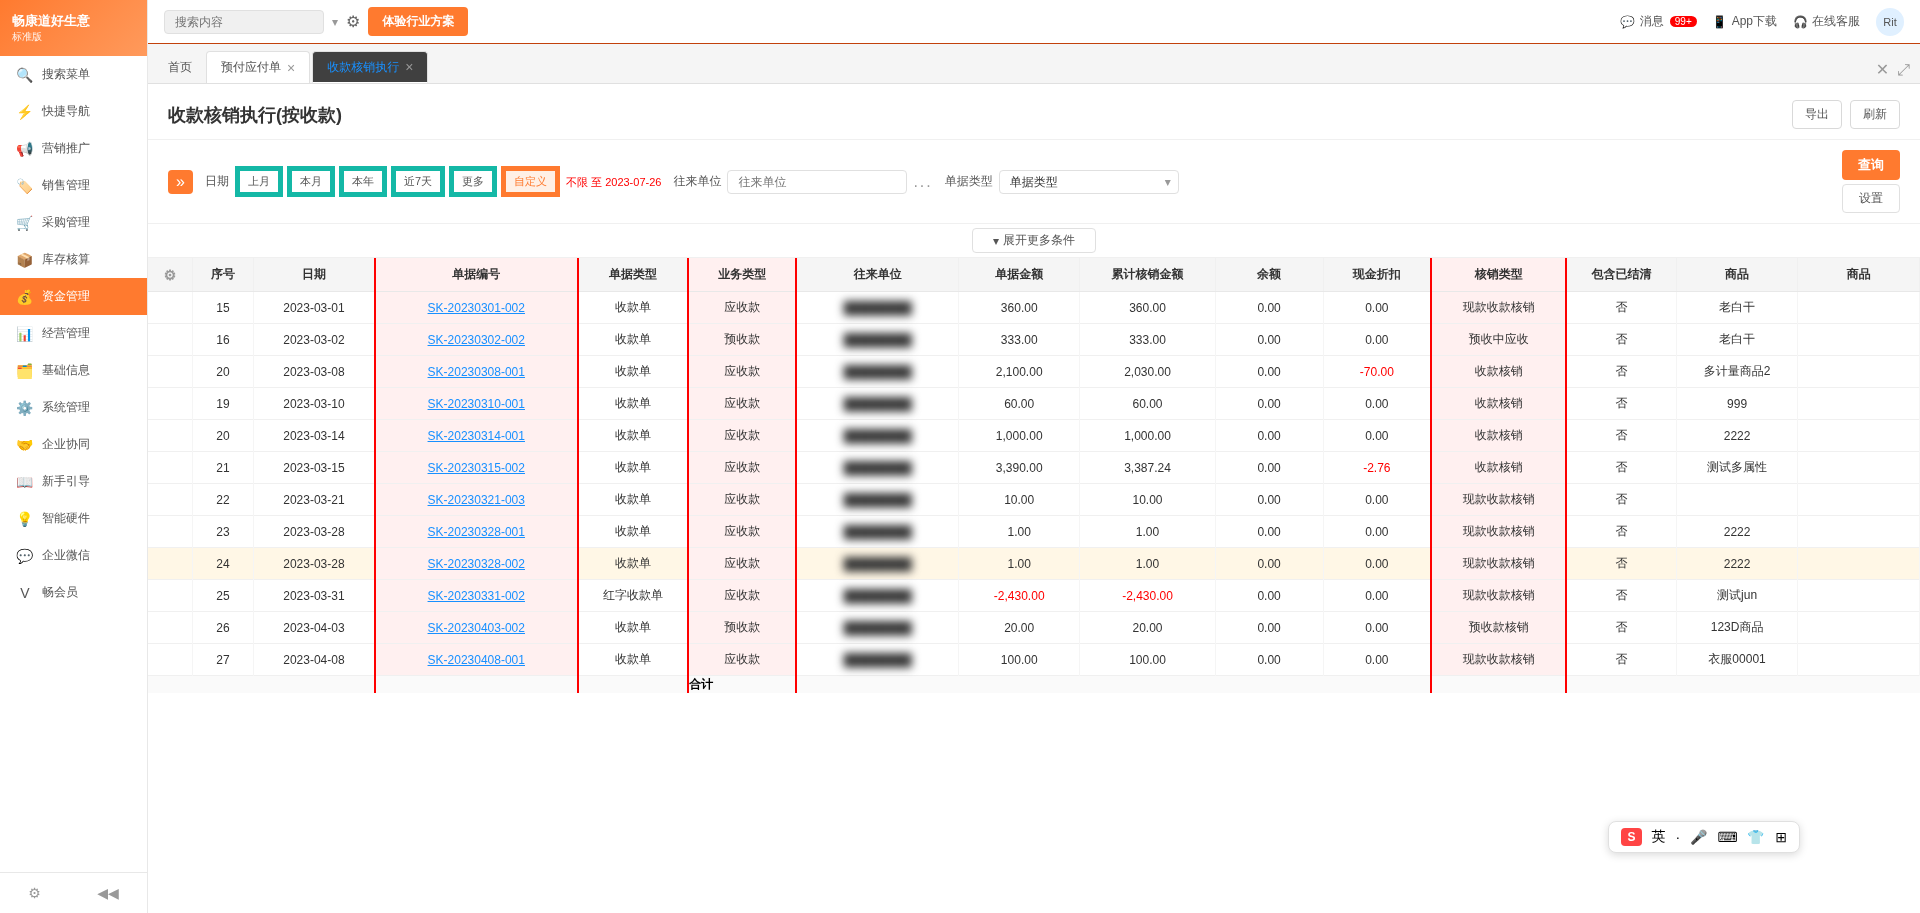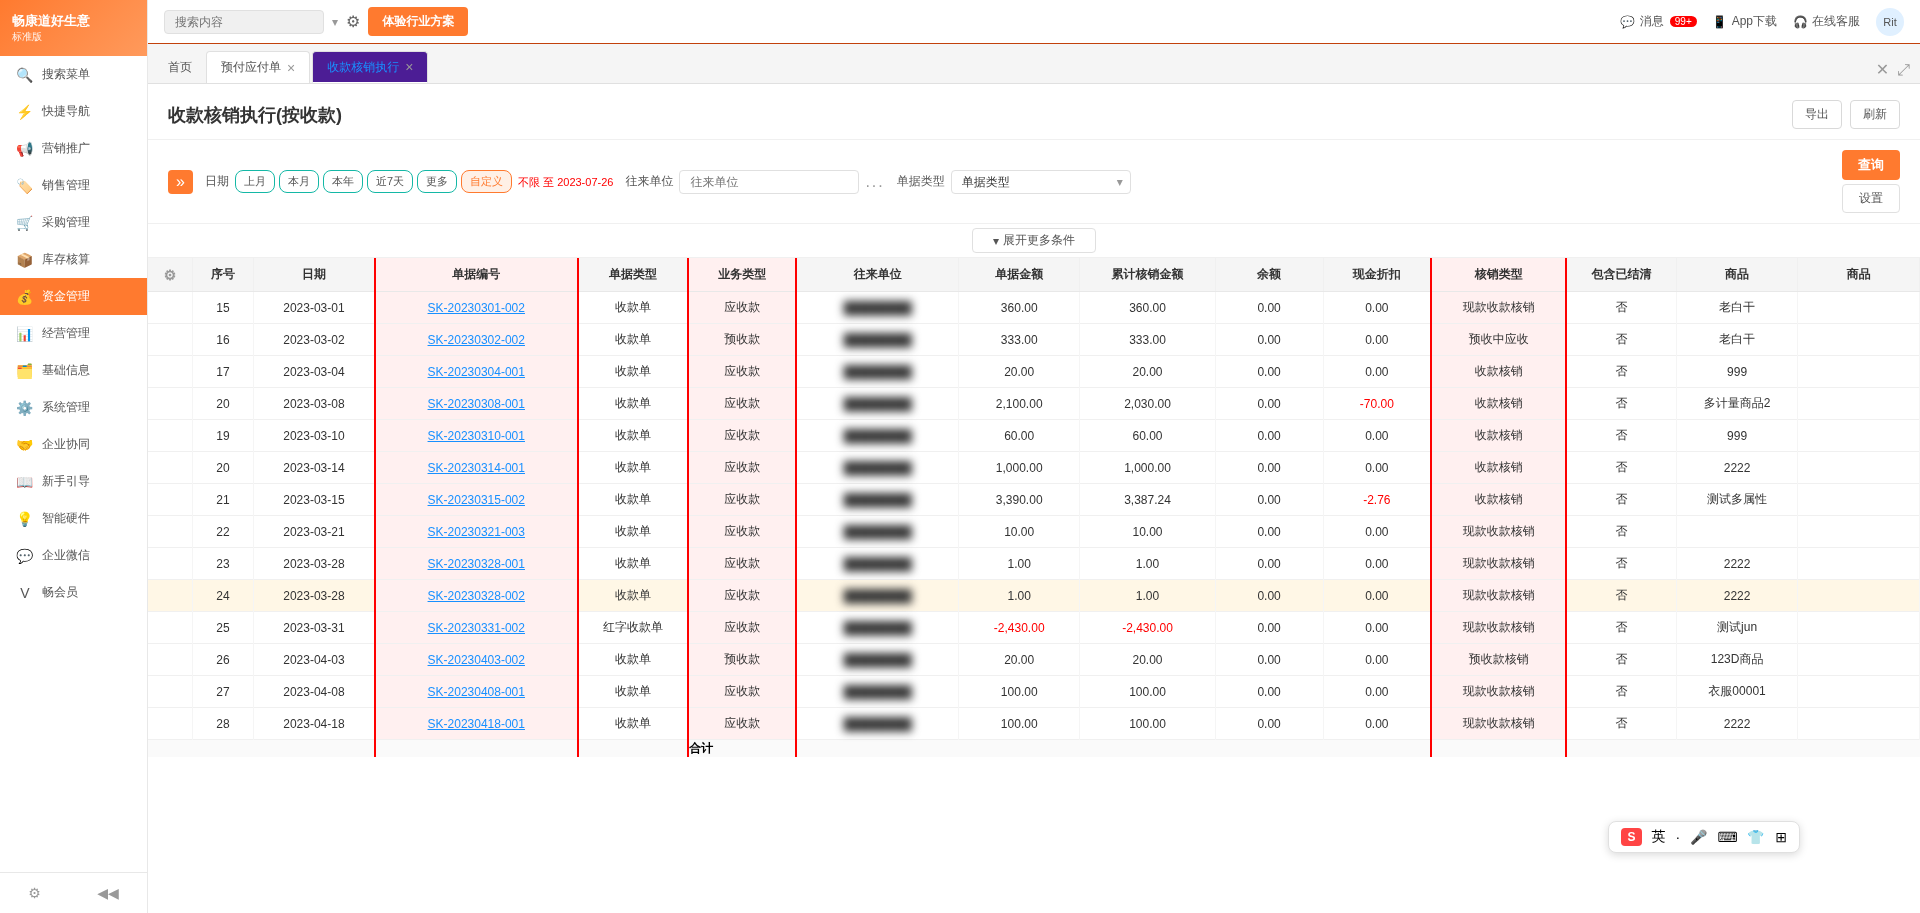--- a/index.html
+++ b/index.html
@@ -113,21 +113,21 @@
       border-radius: 4px 4px 0 0;
       background: #fff;
       display: flex;
       align-items: center;
       gap: 6px;
       font-size: 12px;
       cursor: pointer;
       color: #555;
       margin-right: 2px;
     }
-    .tab.active { background: #4c1d95; color: #1890ff; border-color: #e0e0e0; border-bottom: 1px solid #fff; justify-content: space-between; }
+    .tab.active { background: #404040; color: #1890ff; border-color: #e0e0e0; border-bottom: 1px solid #fff; justify-content: space-between; }
     .tab-close { color: #999; font-size: 14px; cursor: pointer; }
     .tab-home { color: #555; font-size: 12px; border: none; background: none; padding: 0 12px; text-align: center; }
     .tabs-bar-right { margin-left: auto; display: flex; align-items: center; gap: 8px; padding-right: 10px; padding-bottom: 4px; }
     .tabs-bar-right-btn { color: #999; cursor: pointer; font-size: 16px; }
 
     
     .page-content { flex: 1; overflow-y: auto; background: #fff; padding: 0; }
 
     
     .page-header {
@@ -169,23 +169,23 @@
       border-radius: 4px;
       padding: 4px 8px;
       font-size: 16px;
       cursor: pointer;
       line-height: 1;
     }
     .filter-group { display: flex; align-items: center; gap: 6px; }
     .filter-label { color: #555; font-size: 12px; white-space: nowrap; }
     .filter-date-btns { display: flex; gap: 4px; }
     .filter-date-btn {
-      border: 1px solid #14b8a6;
-      background: #fff;
-      border-radius: 8px;
+      border: 5px solid #14b8a6;
+      background: #fff;
+      border-radius: 0;
       padding: 3px 8px;
       font-size: 11px;
       cursor: pointer;
       color: #555;
     }
     .filter-date-btn.custom {
       background: #fff0e6;
       border-color: #ff7a2f;
       color: #ff7a2f;
     }
@@ -543,37 +543,20 @@
       <td class="">333.00</td>
       <td>0.00</td>
       <td class="">0.00</td>
       <td class="td-vertype">预收中应收</td>
       <td>否</td>
       <td>老白干</td>
       <td></td>
     </tr>
             <tr>
       <td class="settings-col"></td>
-      <td>17</td>
-      <td>2023-03-04</td>
-      <td class="link-cell td-docno">SK-20230304-001</td>
-      <td>收款单</td>
-      <td class="td-biztype">应收款</td>
-      <td class="blurred">████████</td>
-      <td class="">20.00</td>
-      <td class="">20.00</td>
-      <td>0.00</td>
-      <td class="">0.00</td>
-      <td class="td-vertype">收款核销</td>
-      <td>否</td>
-      <td>999</td>
-      <td></td>
-    </tr>
-            <tr>
-      <td class="settings-col"></td>
       <td>20</td>
       <td>2023-03-08</td>
       <td class="link-cell td-docno">SK-20230308-001</td>
       <td>收款单</td>
       <td class="td-biztype">应收款</td>
       <td class="blurred">████████</td>
       <td class="">2,100.00</td>
       <td class="">2,030.00</td>
       <td>0.00</td>
       <td class=" negative-value">-70.00</td>
@@ -726,37 +709,20 @@
       <td>收款单</td>
       <td class="td-biztype">应收款</td>
       <td class="blurred">████████</td>
       <td class="">100.00</td>
       <td class="">100.00</td>
       <td>0.00</td>
       <td class="">0.00</td>
       <td class="td-vertype">现款收款核销</td>
       <td>否</td>
       <td>衣服00001</td>
-      <td></td>
-    </tr>
-            <tr>
-      <td class="settings-col"></td>
-      <td>28</td>
-      <td>2023-04-18</td>
-      <td class="link-cell td-docno">SK-20230418-001</td>
-      <td>收款单</td>
-      <td class="td-biztype">应收款</td>
-      <td class="blurred">████████</td>
-      <td class="">100.00</td>
-      <td class="">100.00</td>
-      <td>0.00</td>
-      <td class="">0.00</td>
-      <td class="td-vertype">现款收款核销</td>
-      <td>否</td>
-      <td>2222</td>
       <td></td>
     </tr>
           </tbody>
         <tfoot>
           <tr class="total-row">
             <td colspan="3"></td>
             <td class="td-docno"></td>
             <td></td>
             <td class="td-biztype">合计</td>
             <td></td>

